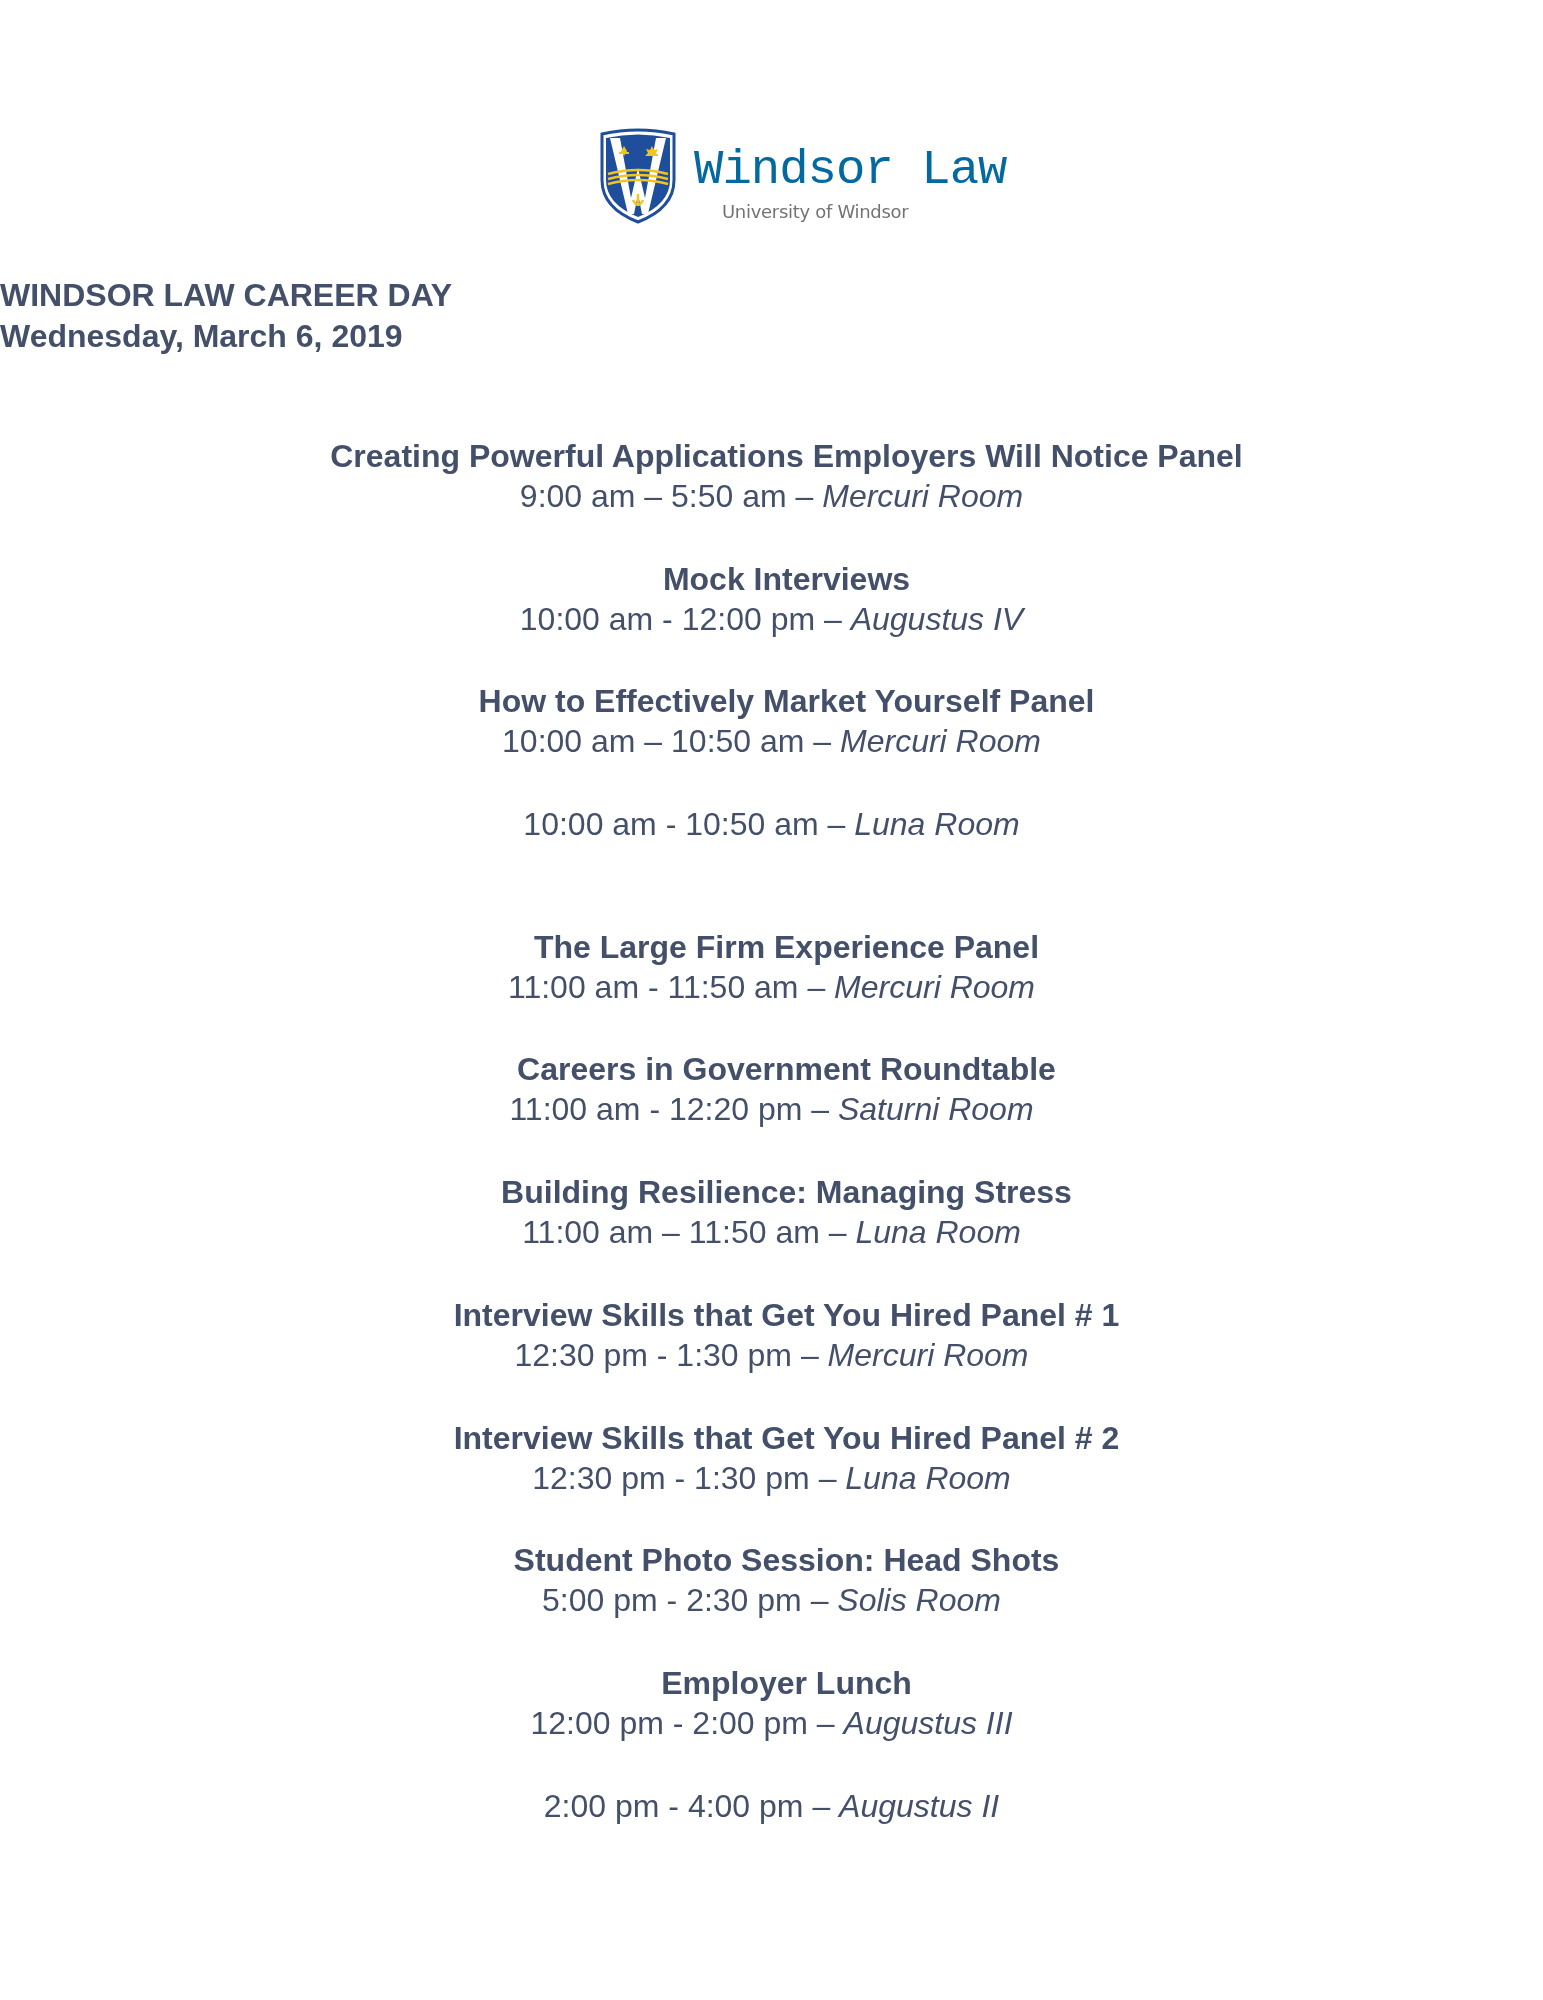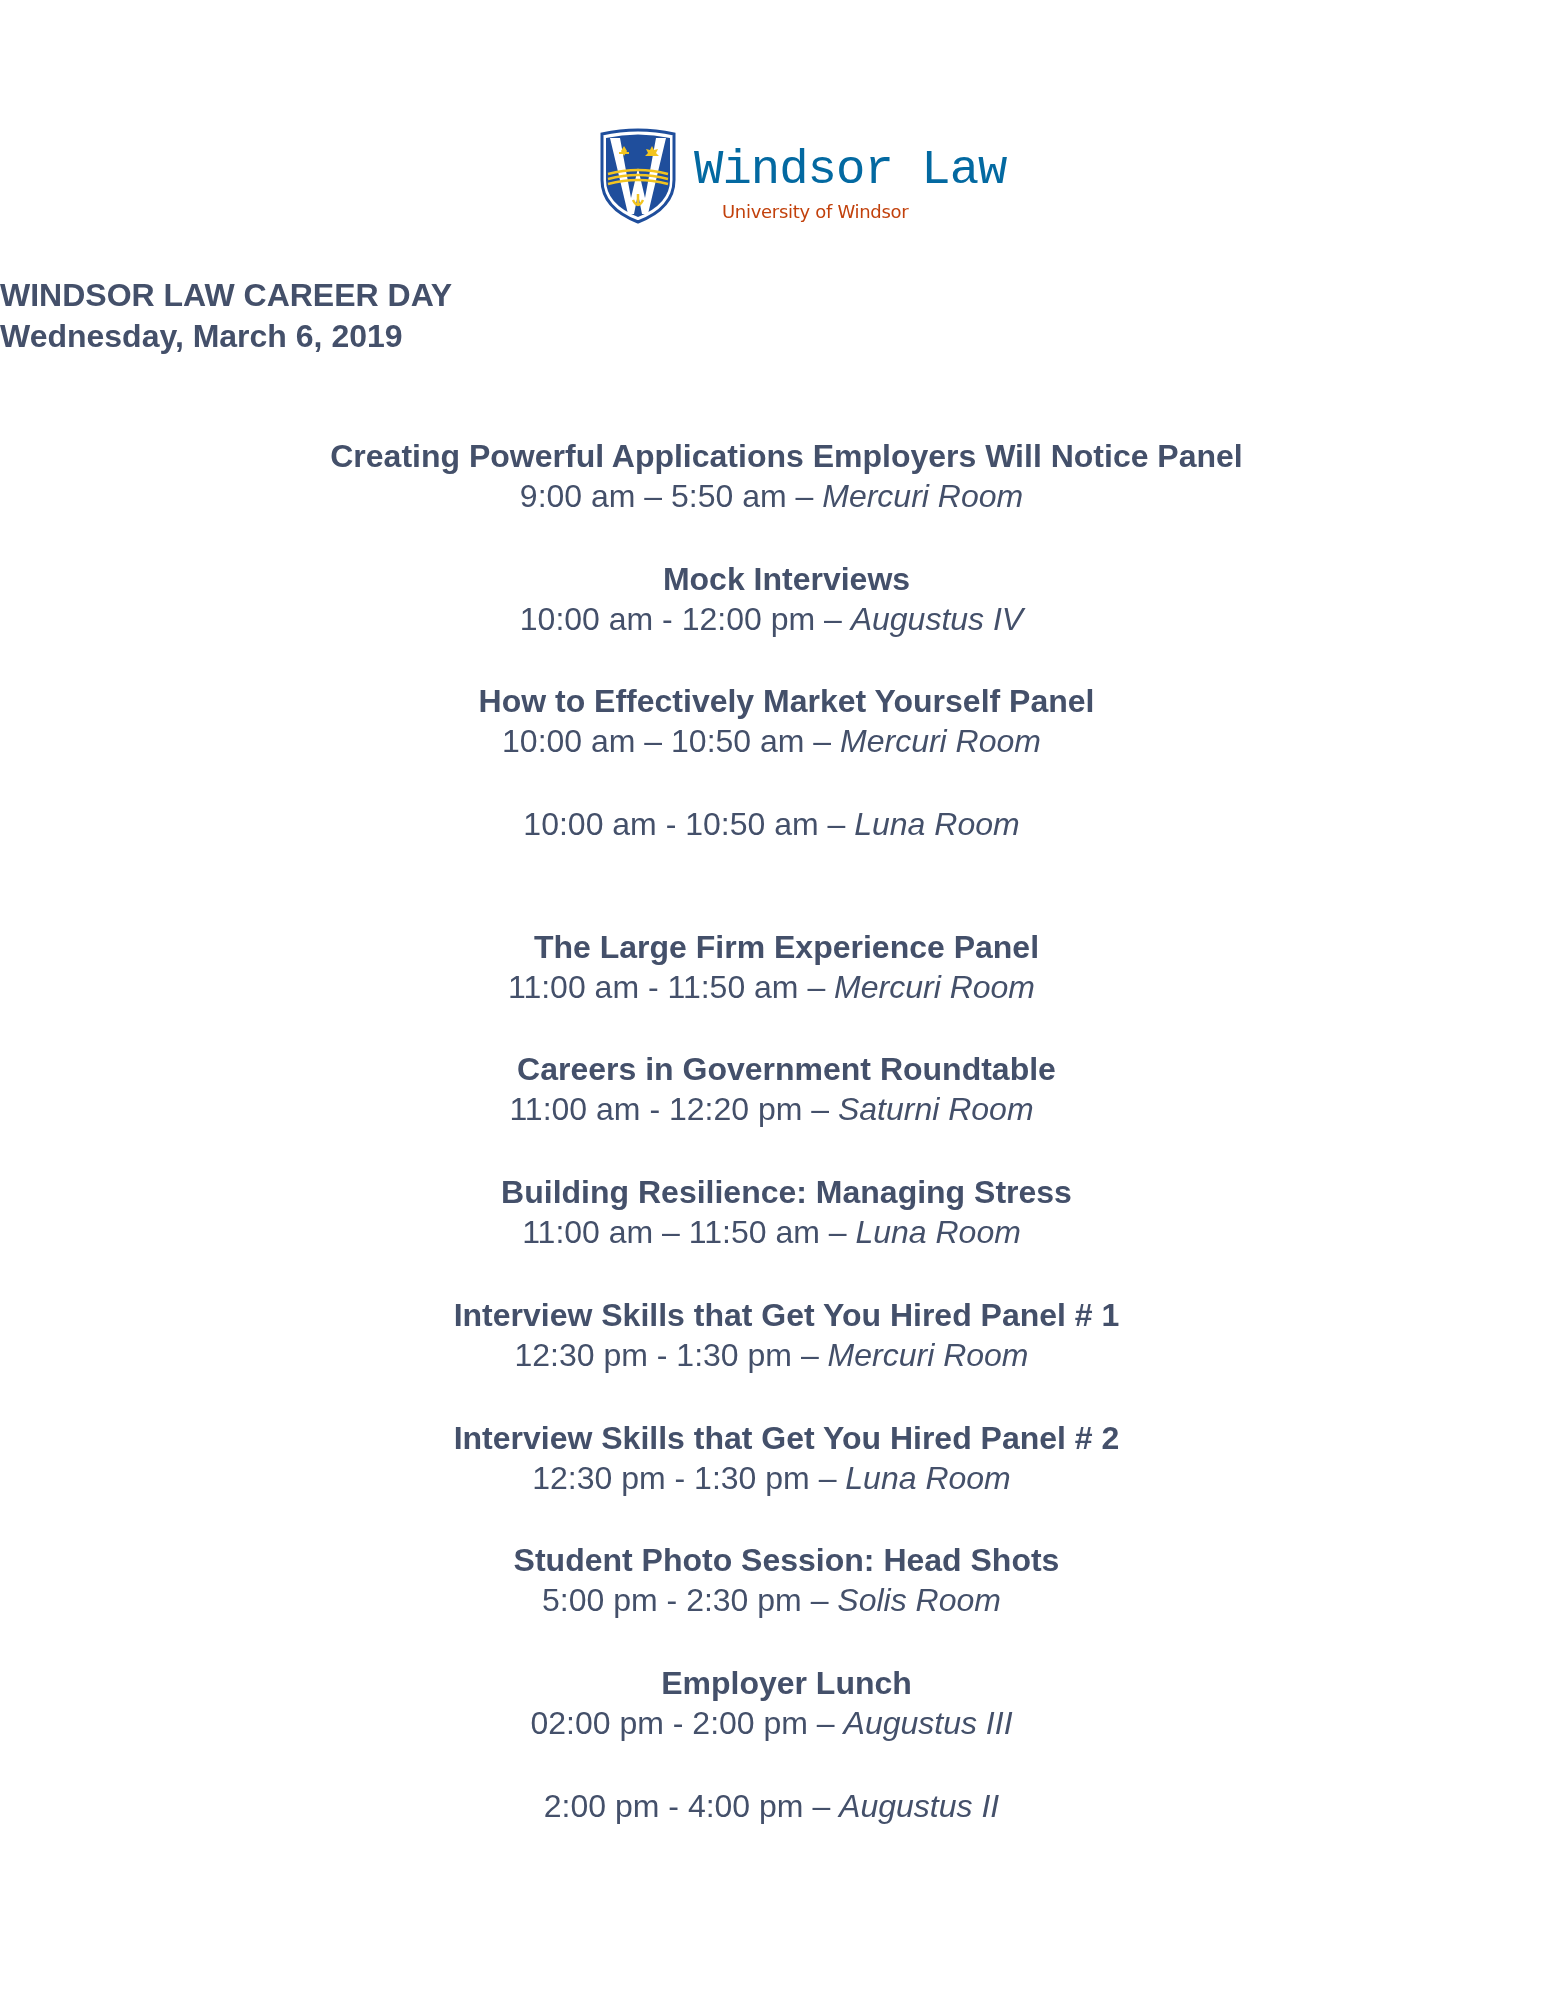--- a/index.html
+++ b/index.html
@@ -2,21 +2,21 @@
 <html><head>
 <meta charset="utf-8">
 <style>
   html, body { margin: 0; padding: 0; background: #ffffff; }
   body { width: 1543px; height: 2000px; position: relative; overflow: hidden;
          font-family: "Liberation Sans", sans-serif; color: #44506a; }
   .logo { position: absolute; left: 598px; top: 128px; width: 340px; height: 100px; }
   .shield { position: absolute; left: 0; top: 0; width: 80px; height: 96px; }
   .logo-title { position: absolute; left: 96px; top: 14px; font-size: 49px; color: #0369a1;
                 font-family: Liberation Mono, monospace; letter-spacing: -1px; white-space: nowrap; font-weight: normal; }
-  .logo-sub { position: absolute; left: 124px; top: 73px; font-size: 18px; color: #c2410c;
+  .logo-sub { position: absolute; left: 124px; top: 73px; font-size: 18px; color: #737373;
               font-family: "DejaVu Sans", sans-serif; white-space: nowrap; letter-spacing: -0.3px; }
   .heading { position: absolute; left: 0; width: 1543px; text-align: left; font-weight: bold;
              font-size: 32px; line-height: 36px; }
   .heading.title { top: 277px; }
   .heading.date { top: 318px; }
   .events { position: absolute; left: 0; top: 438px; width: 1543px; }
   .event { height: 122.7px; text-align: center; }
   .event-name { font-weight: bold; font-size: 32px; line-height: 36px; height: 40px; white-space: nowrap; padding-left: 30px; }
   .event-time { font-size: 32px; line-height: 36px; white-space: nowrap; }
   .event-room { font-style: italic; }
@@ -78,18 +78,18 @@
   <div class="event">
     <div class="event-name">Interview Skills that Get You Hired Panel # 2</div>
     <div class="event-time"><span>12:30 pm - 1:30 pm – </span><span class="event-room">Luna Room</span></div>
   </div>
   <div class="event">
     <div class="event-name">Student Photo Session: Head Shots</div>
     <div class="event-time"><span>5:00 pm - 2:30 pm – </span><span class="event-room">Solis Room</span></div>
   </div>
   <div class="event">
     <div class="event-name">Employer Lunch</div>
-    <div class="event-time"><span>02:00 pm - 2:00 pm – </span><span class="event-room">Augustus III</span></div>
+    <div class="event-time"><span>12:00 pm - 2:00 pm – </span><span class="event-room">Augustus III</span></div>
   </div>
   <div class="event">
     <div class="event-time"><span>2:00 pm - 4:00 pm – </span><span class="event-room">Augustus II</span></div>
   </div>
 </div>
 
 </body></html>

